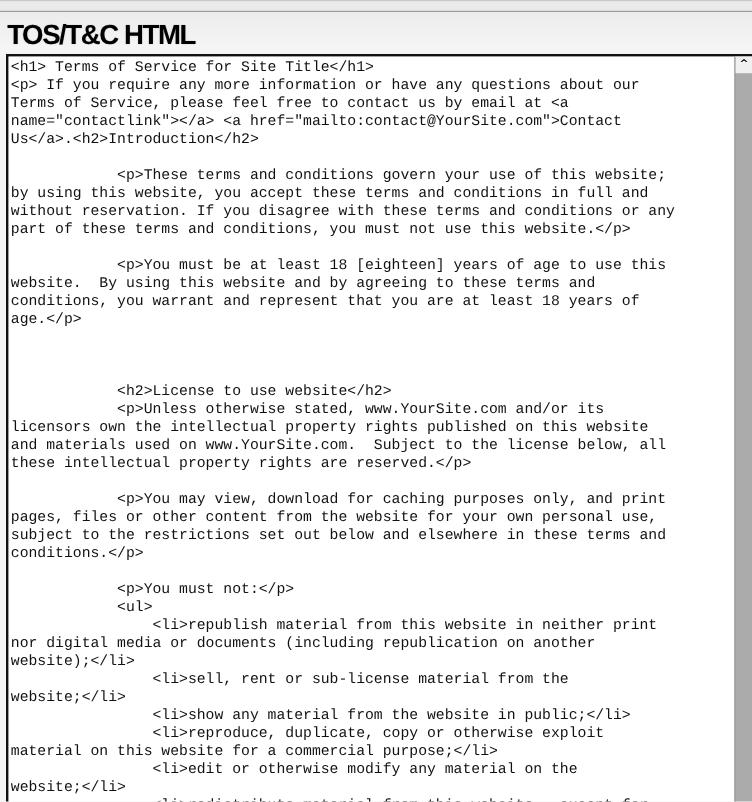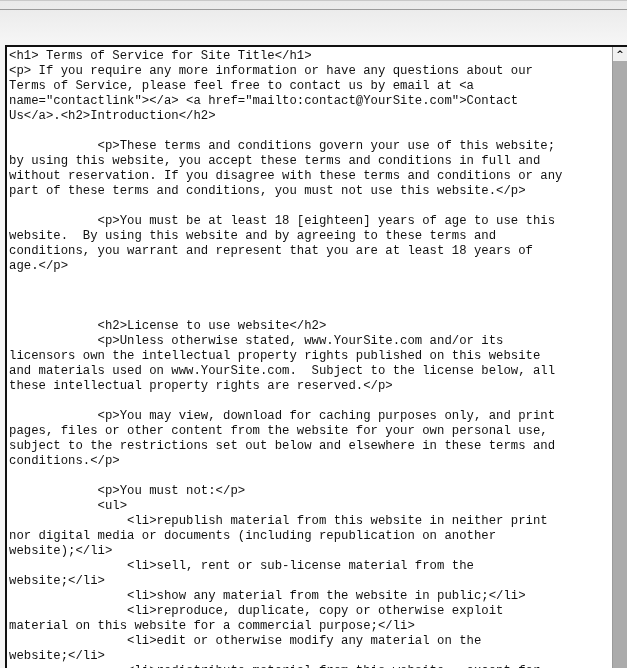--- a/index.html
+++ b/index.html
@@ -84,20 +84,21 @@
       font-size: 9px;
       font-weight: bold;
       color: #000;
     }
   </style>
 </head>
 <body>
 
 <div class="page">
   <div class="topline"></div>
+  <h1 class="title">TOS/T&amp;C HTML</h1>
 
   <div class="editor">
     <pre class="code" id="code">&lt;h1&gt; Terms of Service for Site Title&lt;/h1&gt;
 &lt;p&gt; If you require any more information or have any questions about our
 Terms of Service, please feel free to contact us by email at &lt;a
 name="contactlink"&gt;&lt;/a&gt; &lt;a href="mailto:contact@YourSite.com"&gt;Contact
 Us&lt;/a&gt;.&lt;h2&gt;Introduction&lt;/h2&gt;
 
             &lt;p&gt;These terms and conditions govern your use of this website;
 by using this website, you accept these terms and conditions in full and

